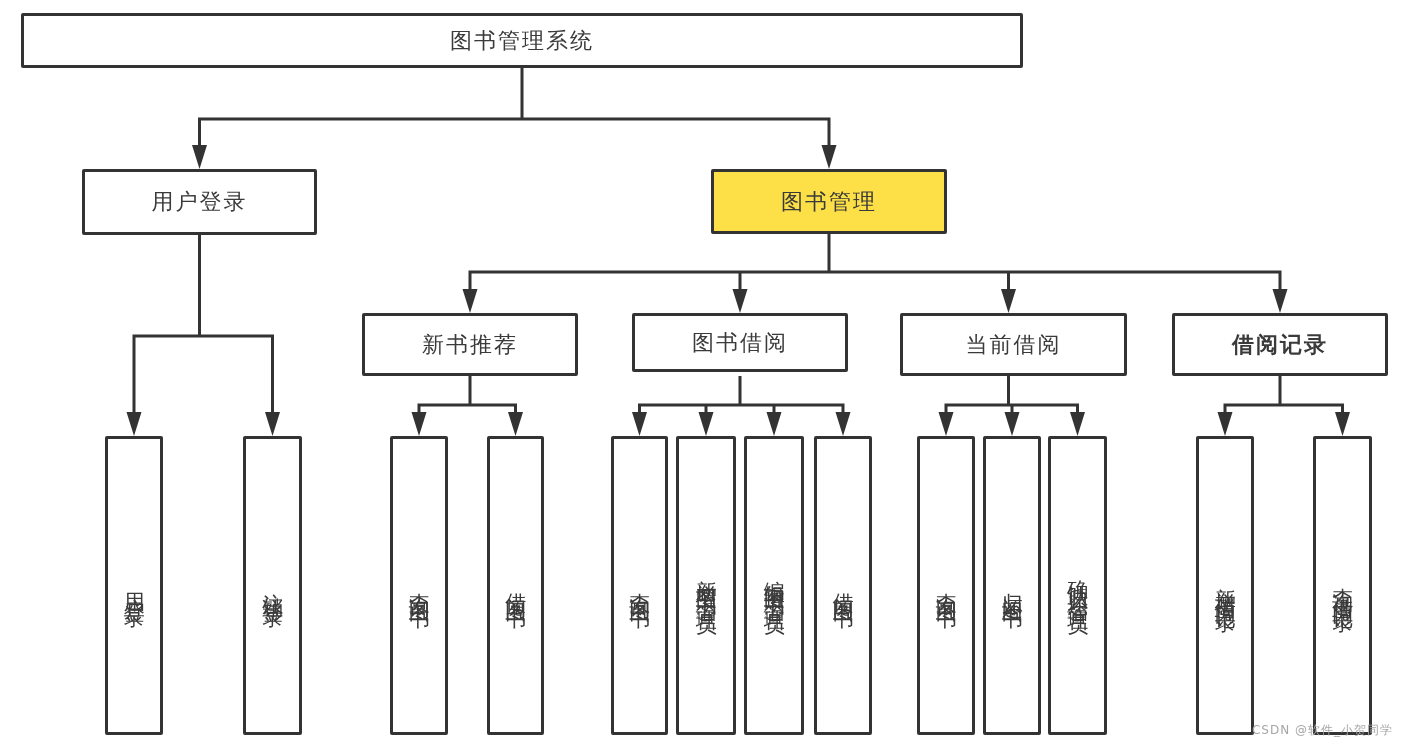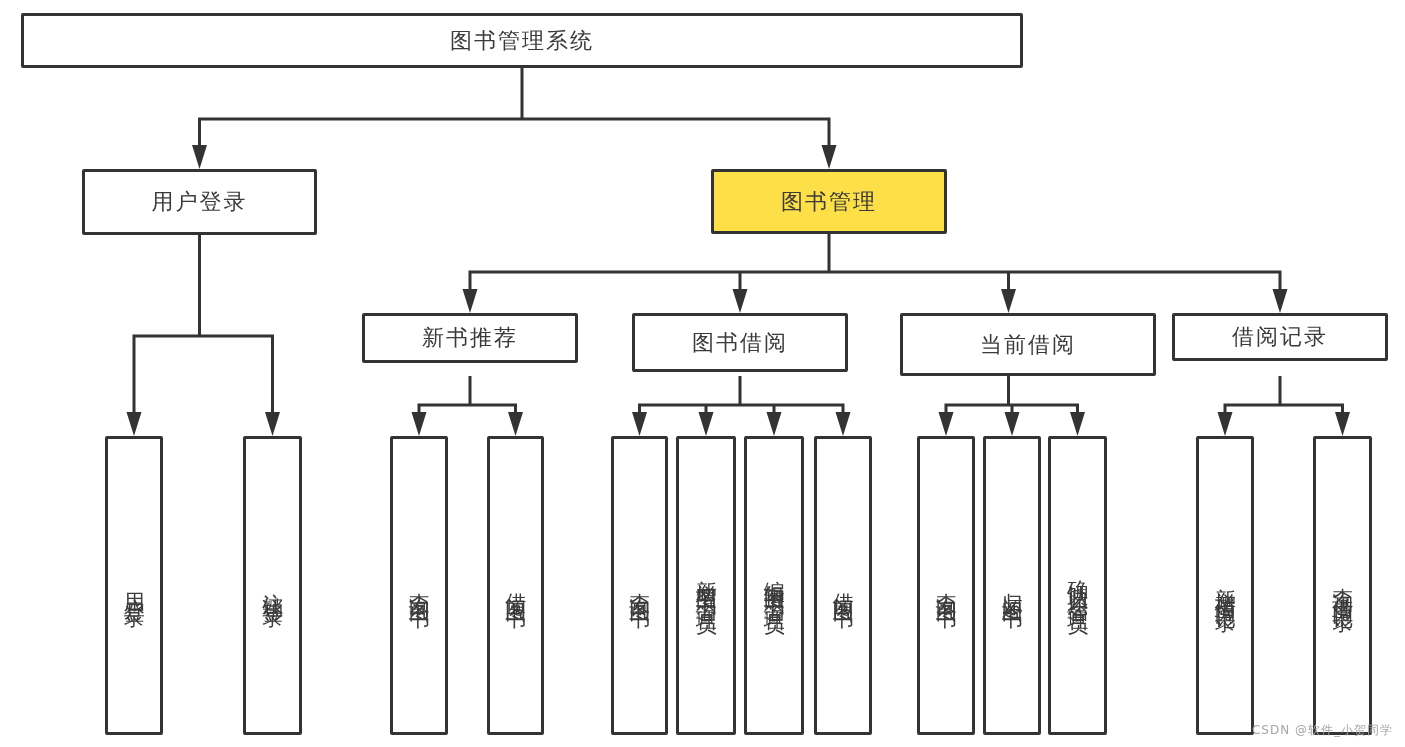--- a/index.html
+++ b/index.html
@@ -82,24 +82,24 @@
       <polygon fill="#333333" points="1004.5,412 1019.5,412 1012,436"></polygon>
       <polygon fill="#333333" points="1070,412 1085,412 1077.5,436"></polygon>
       <polygon fill="#333333" points="1217.5,412 1232.5,412 1225,436"></polygon>
       <polygon fill="#333333" points="1335,412 1350,412 1342.5,436"></polygon>
     </svg>
 
   <span id="watermark">CSDN @软件_小贺同学</span>
 <div class="node h" style="left: 21px; top: 13px; width: 1002px; height: 55px; border-color: rgb(51, 51, 51); background: rgb(255, 255, 255); color: rgb(58, 58, 58);">图书管理系统</div>
     <div class="node h" style="left: 82px; top: 169px; width: 235px; height: 66px; border-color: rgb(51, 51, 51); background: rgb(255, 255, 255); color: rgb(58, 58, 58);">用户登录</div>
     <div class="node h" style="left: 711px; top: 169px; width: 236px; height: 65px; border-color: rgb(51, 51, 51); background: #fde047; color: rgb(58, 58, 58);">图书管理</div>
-    <div class="node h" style="left: 362px; top: 313px; width: 216px; height: 50px; border-color: rgb(51, 51, 51); background: rgb(255, 255, 255); color: rgb(58, 58, 58);">新书推荐</div>
+    <div class="node h" style="left: 362px; top: 313px; width: 216px; height: 63px; border-color: rgb(51, 51, 51); background: rgb(255, 255, 255); color: rgb(58, 58, 58);">新书推荐</div>
     <div class="node h" style="left: 632px; top: 313px; width: 216px; height: 59px; border-color: rgb(51, 51, 51); background: rgb(255, 255, 255); color: rgb(58, 58, 58);">图书借阅</div>
-    <div class="node h" style="left: 900px; top: 313px; width: 256px; height: 63px; border-color: rgb(51, 51, 51); background: rgb(255, 255, 255); color: rgb(58, 58, 58);">当前借阅</div>
-    <div class="node h" style="left: 1172px; top: 313px; width: 216px; height: 48px; border-color: rgb(51, 51, 51); background: rgb(255, 255, 255); color: rgb(58, 58, 58);">借阅记录</div>
+    <div class="node h" style="left: 900px; top: 313px; width: 227px; height: 63px; border-color: rgb(51, 51, 51); background: rgb(255, 255, 255); color: rgb(58, 58, 58);">当前借阅</div>
+    <div class="node h" style="left: 1172px; top: 313px; width: 216px; height: 63px; border-color: rgb(51, 51, 51); background: rgb(255, 255, 255); color: rgb(58, 58, 58); font-weight: bold;">借阅记录</div>
     <div class="node v" style="left: 105px; top: 436px; width: 58px; height: 299px; border-color: rgb(51, 51, 51); background: rgb(255, 255, 255); color: rgb(58, 58, 58);">用户登录</div>
     <div class="node v" style="left: 243px; top: 436px; width: 59px; height: 299px; border-color: rgb(51, 51, 51); background: rgb(255, 255, 255); color: rgb(58, 58, 58);">注销登录</div>
     <div class="node v" style="left: 390px; top: 436px; width: 58px; height: 299px; border-color: rgb(51, 51, 51); background: rgb(255, 255, 255); color: rgb(58, 58, 58);">查询图书</div>
     <div class="node v" style="left: 487px; top: 436px; width: 57px; height: 299px; border-color: rgb(51, 51, 51); background: rgb(255, 255, 255); color: rgb(58, 58, 58);">借阅图书</div>
     <div class="node v" style="left: 611px; top: 436px; width: 57px; height: 299px; border-color: rgb(51, 51, 51); background: rgb(255, 255, 255); color: rgb(58, 58, 58);">查询图书</div>
     <div class="node v" style="left: 676px; top: 436px; width: 60px; height: 299px; border-color: rgb(51, 51, 51); background: rgb(255, 255, 255); color: rgb(58, 58, 58);">新增图书（管理员）</div>
     <div class="node v" style="left: 744px; top: 436px; width: 60px; height: 299px; border-color: rgb(51, 51, 51); background: rgb(255, 255, 255); color: rgb(58, 58, 58);">编辑图书（管理员）</div>
     <div class="node v" style="left: 814px; top: 436px; width: 58px; height: 299px; border-color: rgb(51, 51, 51); background: rgb(255, 255, 255); color: rgb(58, 58, 58);">借阅图书</div>
     <div class="node v" style="left: 917px; top: 436px; width: 58px; height: 299px; border-color: rgb(51, 51, 51); background: rgb(255, 255, 255); color: rgb(58, 58, 58);">查询图书</div>
     <div class="node v" style="left: 983px; top: 436px; width: 58px; height: 299px; border-color: rgb(51, 51, 51); background: rgb(255, 255, 255); color: rgb(58, 58, 58);">归还图书</div>

